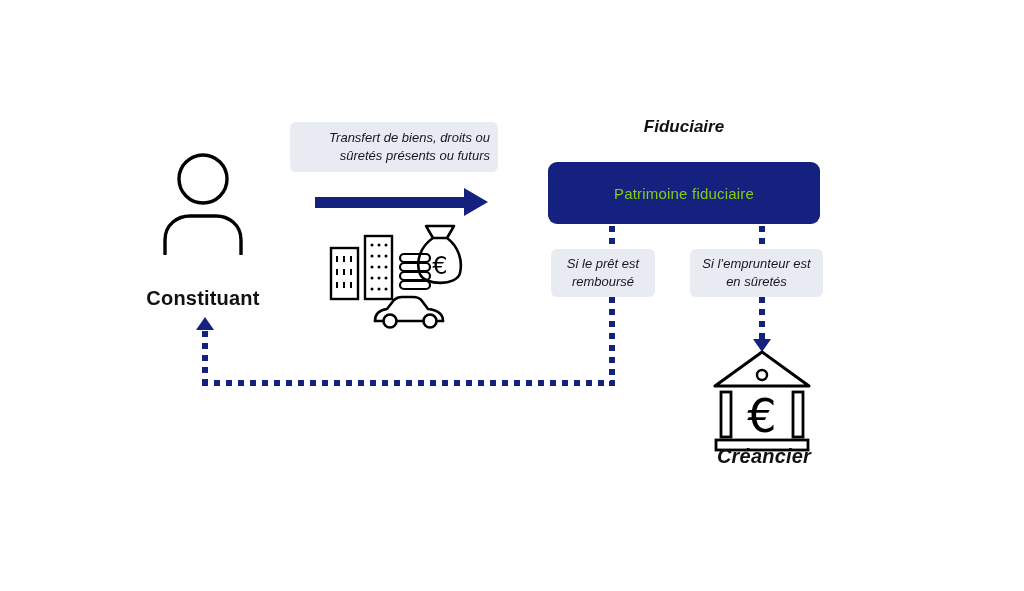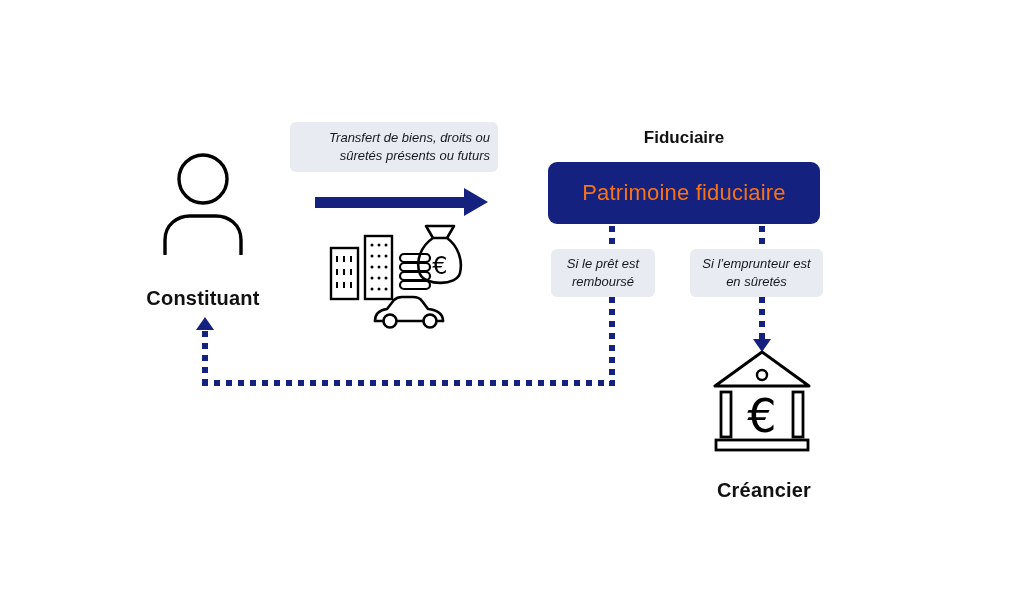--- a/index.html
+++ b/index.html
@@ -22,21 +22,21 @@
     background:var(--light-box);
     border-radius:6px;
     display:flex;align-items:center;justify-content:center;
     text-align:center;font-style:italic;font-size:13px;line-height:1.35;
     color:#15181f;padding:4px 8px;box-sizing:border-box;
   }
   .navy-box{
     background:var(--navy);
     border-radius:9px;
     display:flex;align-items:center;justify-content:center;
-    color:#f97316;font-size:22px;font-weight:500;letter-spacing:.2px;
+    color:#84cc16;font-size:15px;font-weight:500;letter-spacing:.2px;
   }
 
   
   .arrow-shaft{background:var(--navy);}
   .arrow-head-right{
     width:0;height:0;
     border-top:14px solid transparent;
     border-bottom:14px solid transparent;
     border-left:24px solid var(--navy);
   }
@@ -123,21 +123,21 @@
 
   <div class="abs" style="left:370px;top:291px;width:78px;height:40px;">
     <svg width="78" height="40" viewBox="0 0 78 40">
       <path d="M5 30 c0-7 5-11 12-12 l7-9 c2-2 5-3 8-3 h11 c4 0 7 1 9 4 l6 8 c9 1 15 5 15 12" fill="none" stroke="#000" stroke-width="2.6" stroke-linecap="round" stroke-linejoin="round"></path>
       <path d="M5 30 h8 M27 30 h26 M67 30 h6" stroke="#000" stroke-width="2.6" stroke-linecap="round"></path>
       <circle cx="20" cy="30" r="6.5" fill="none" stroke="#000" stroke-width="2.6"></circle>
       <circle cx="60" cy="30" r="6.5" fill="none" stroke="#000" stroke-width="2.6"></circle>
     </svg>
   </div>
 
-  <div class="abs section-title" style="left:548px;top:128px;width:272px;">Fiduciaire</div>
+  <div class="abs section-title" style="left:548px;top:117px;width:272px;font-style:italic;">Fiduciaire</div>
 
   <div class="abs navy-box" style="left:548px;top:162px;width:272px;height:62px;">
     <span>Patrimoine fiduciaire</span>
   </div>
 
   <div class="abs dot-v" style="left:609px;top:226px;height:23px;"></div>
   <div class="abs dot-v" style="left:759px;top:226px;height:23px;"></div>
 
   <div class="abs soft-box" style="left:551px;top:249px;width:104px;height:48px;">
     <span>Si le prêt est remboursé</span>
@@ -157,15 +157,15 @@
   <div class="abs" style="left:710px;top:348px;width:104px;height:106px;">
     <svg width="104" height="106" viewBox="0 0 104 106">
       <path d="M52 4 L5 38 H99 Z" fill="none" stroke="#000" stroke-width="3" stroke-linejoin="round"></path>
       <circle cx="52" cy="27" r="5" fill="none" stroke="#000" stroke-width="2.4"></circle>
       <rect x="11" y="44" width="10" height="45" fill="none" stroke="#000" stroke-width="2.8"></rect>
       <rect x="83" y="44" width="10" height="45" fill="none" stroke="#000" stroke-width="2.8"></rect>
       <rect x="6" y="92" width="92" height="10" fill="none" stroke="#000" stroke-width="2.8"></rect>
       <text x="52" y="84" text-anchor="middle" font-size="46" font-family="DejaVu Sans, sans-serif" fill="#000">€</text>
     </svg>
   </div>
-  <div class="abs big-label" style="left:704px;top:479px;width:120px;">Créancier</div>
+  <div class="abs big-label" style="left:704px;top:445px;width:120px;font-style:italic;">Créancier</div>
 
 </div>
 
 </body></html>

